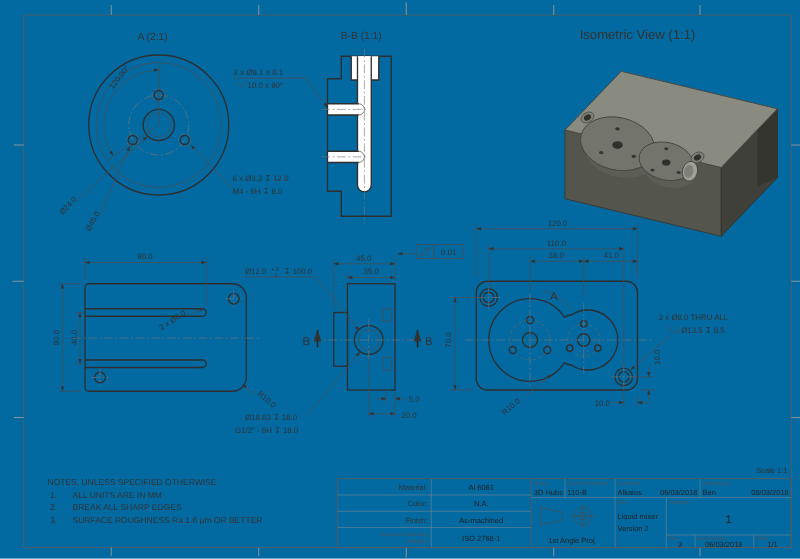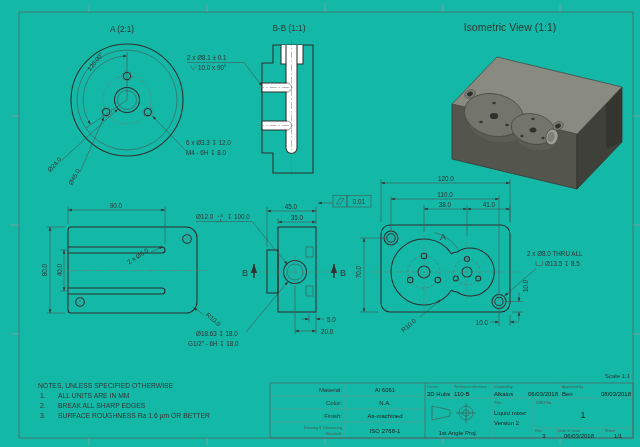--- a/index.html
+++ b/index.html
@@ -1,16 +1,16 @@
 <!DOCTYPE html>
 <html><head>
 <meta charset="utf-8">
 <style>
   html,body{margin:0;padding:0;background:#fff;}
-  .sheet{width:640px;height:447px;position:relative;background:#14b8a6;overflow:hidden;}
+  .sheet{width:640px;height:447px;position:relative;background:#0369a1;overflow:hidden;}
   svg{display:block;}
   text{font-family:"Liberation Sans","DejaVu Sans",sans-serif;fill:#222;}
   .vlabel{font-size:8.2px;fill:#333;}
   .isolabel{font-size:10.5px;fill:#333;}
   .dim{font-size:6.3px;fill:#333;}
   .tol{font-size:4.2px;fill:#333;}
   .note{font-size:6.8px;fill:#333;}
   .tbh{font-size:3.8px;fill:#555;}
   .tbv{font-size:6px;fill:#222;}
   .tbl{font-size:6px;fill:#333;}

